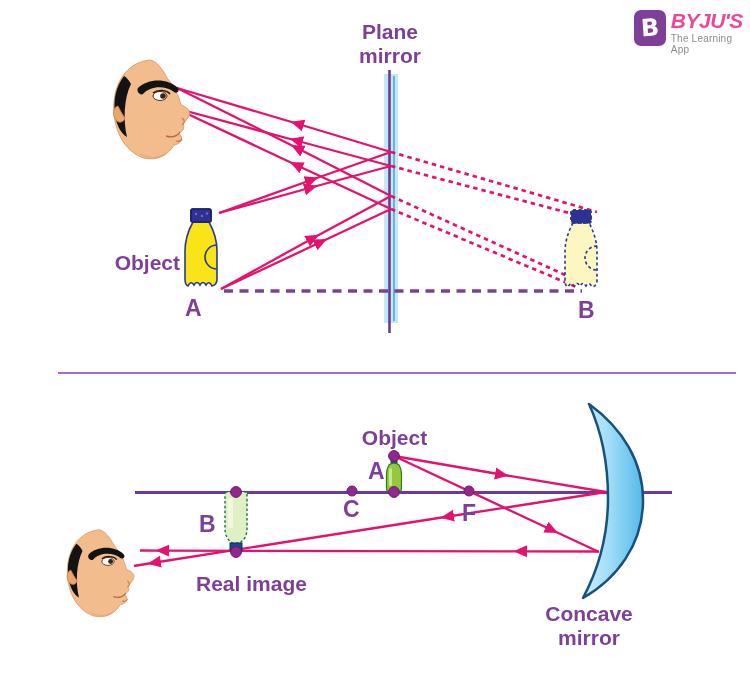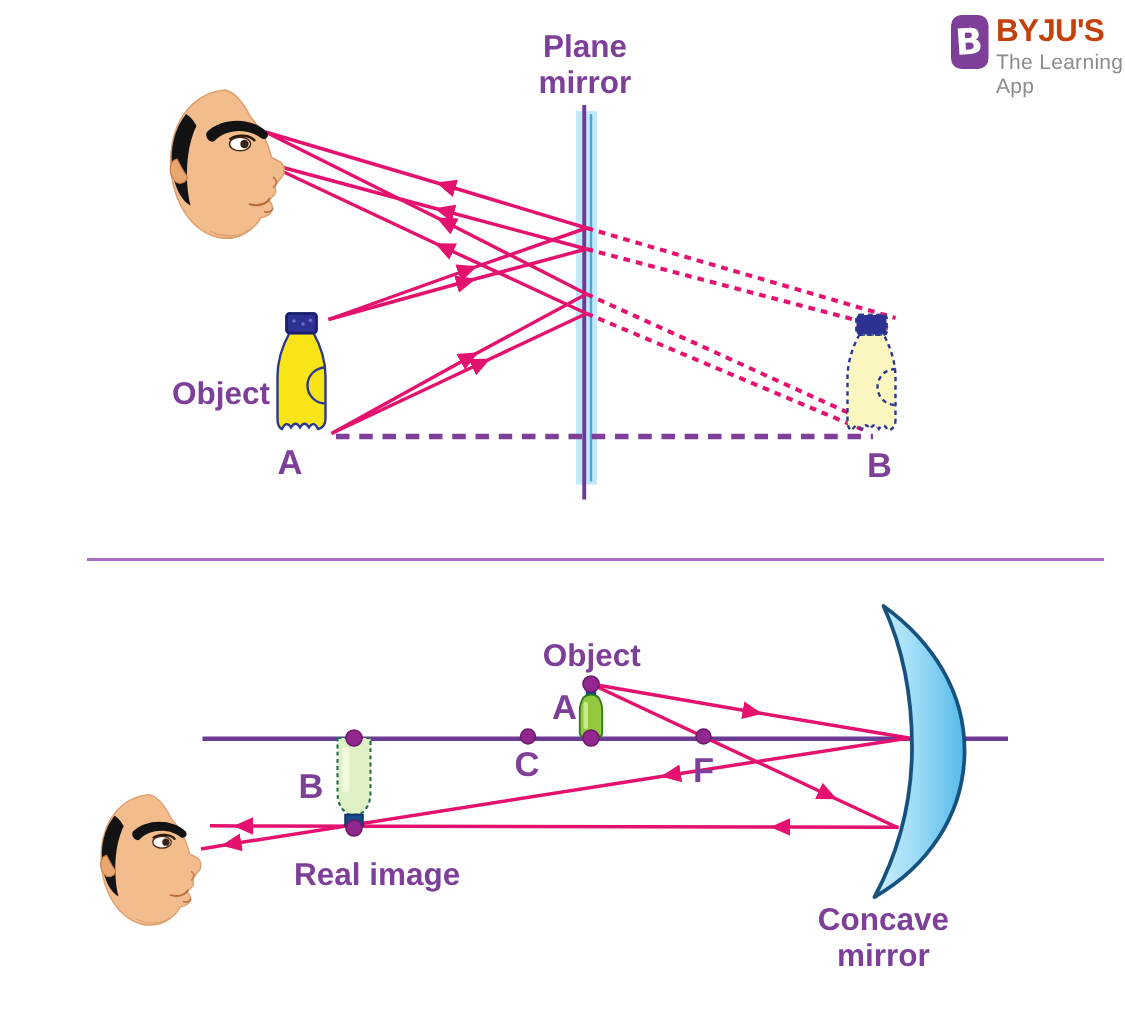--- a/index.html
+++ b/index.html
@@ -11,22 +11,22 @@
   .lbl.center{text-align:center;}
   .lbl.right{text-align:right;}
   .pt{font-size:23px;}
   .big{font-size:21px;}
   
   .logo{position:absolute;left:634px;top:10px;display:flex;gap:5px;align-items:flex-start;}
   .logo-icon{width:33px;height:36px;background:#7d3f98;border-radius:7px;
              display:flex;align-items:center;justify-content:center;}
   .logo-icon span{color:#ffffff;font-weight:bold;font-size:24px;
                   font-family:"DejaVu Sans",sans-serif;transform:rotate(-4deg);}
-  .logo-text .name{color:#c2410c;font-weight:bold;font-size:21px;letter-spacing:-0.5px;line-height:1;}
-  .logo-text .tagline{color:#8c8c8c;font-size:14px;margin-top:2px;letter-spacing:0.2px;}
+  .logo-text .name{color:#ec4899;font-weight:bold;font-size:21px;letter-spacing:-0.5px;line-height:1;font-style:italic;}
+  .logo-text .tagline{color:#8c8c8c;font-size:10px;margin-top:2px;letter-spacing:0.2px;}
 </style>
 </head>
 <body>
 
 <div id="stage">
 
   <svg id="art" width="750" height="682" viewBox="0 0 750 682">
     <defs>
       <marker id="arr" viewBox="0 0 10 10" refX="6" refY="5" markerWidth="6.5" markerHeight="6.5" orient="auto">
         <path d="M0,1 L9,5 L0,9 Z" fill="#e4126e"></path>

